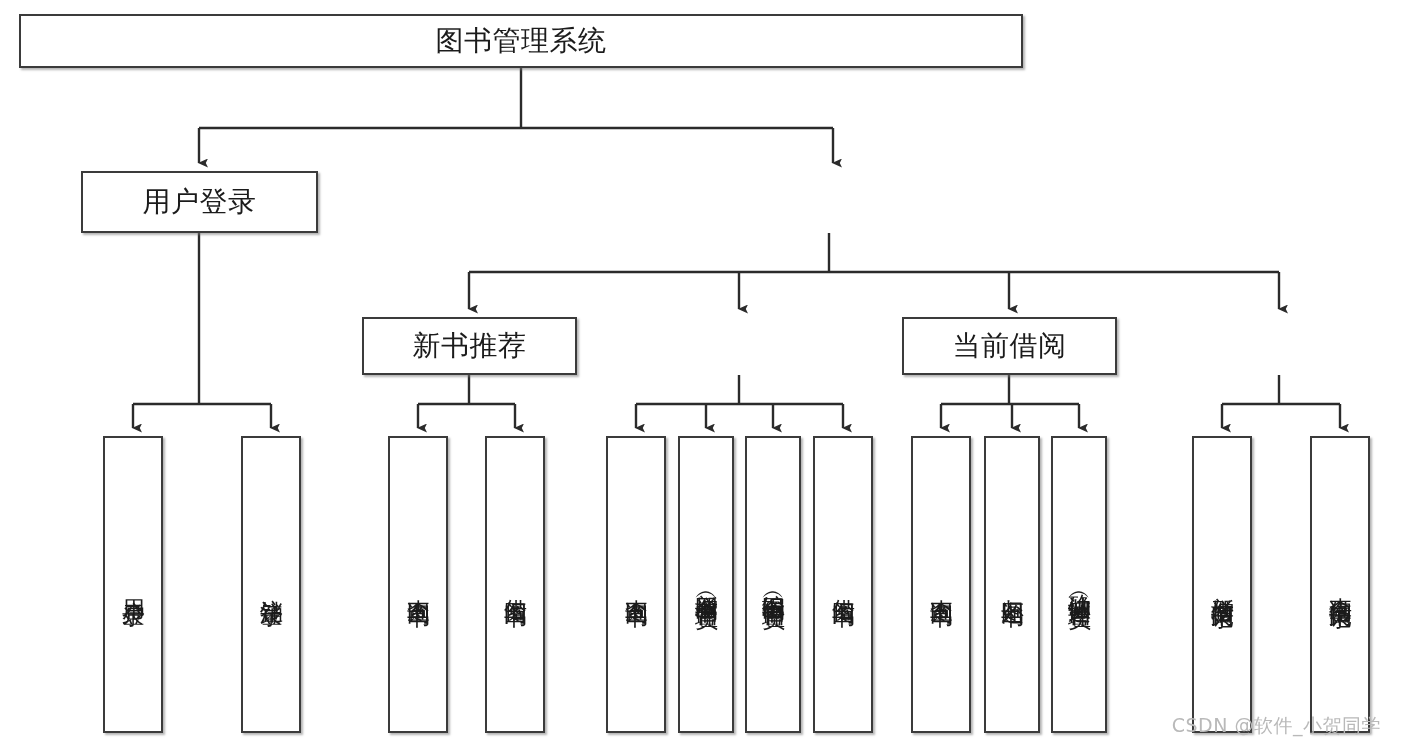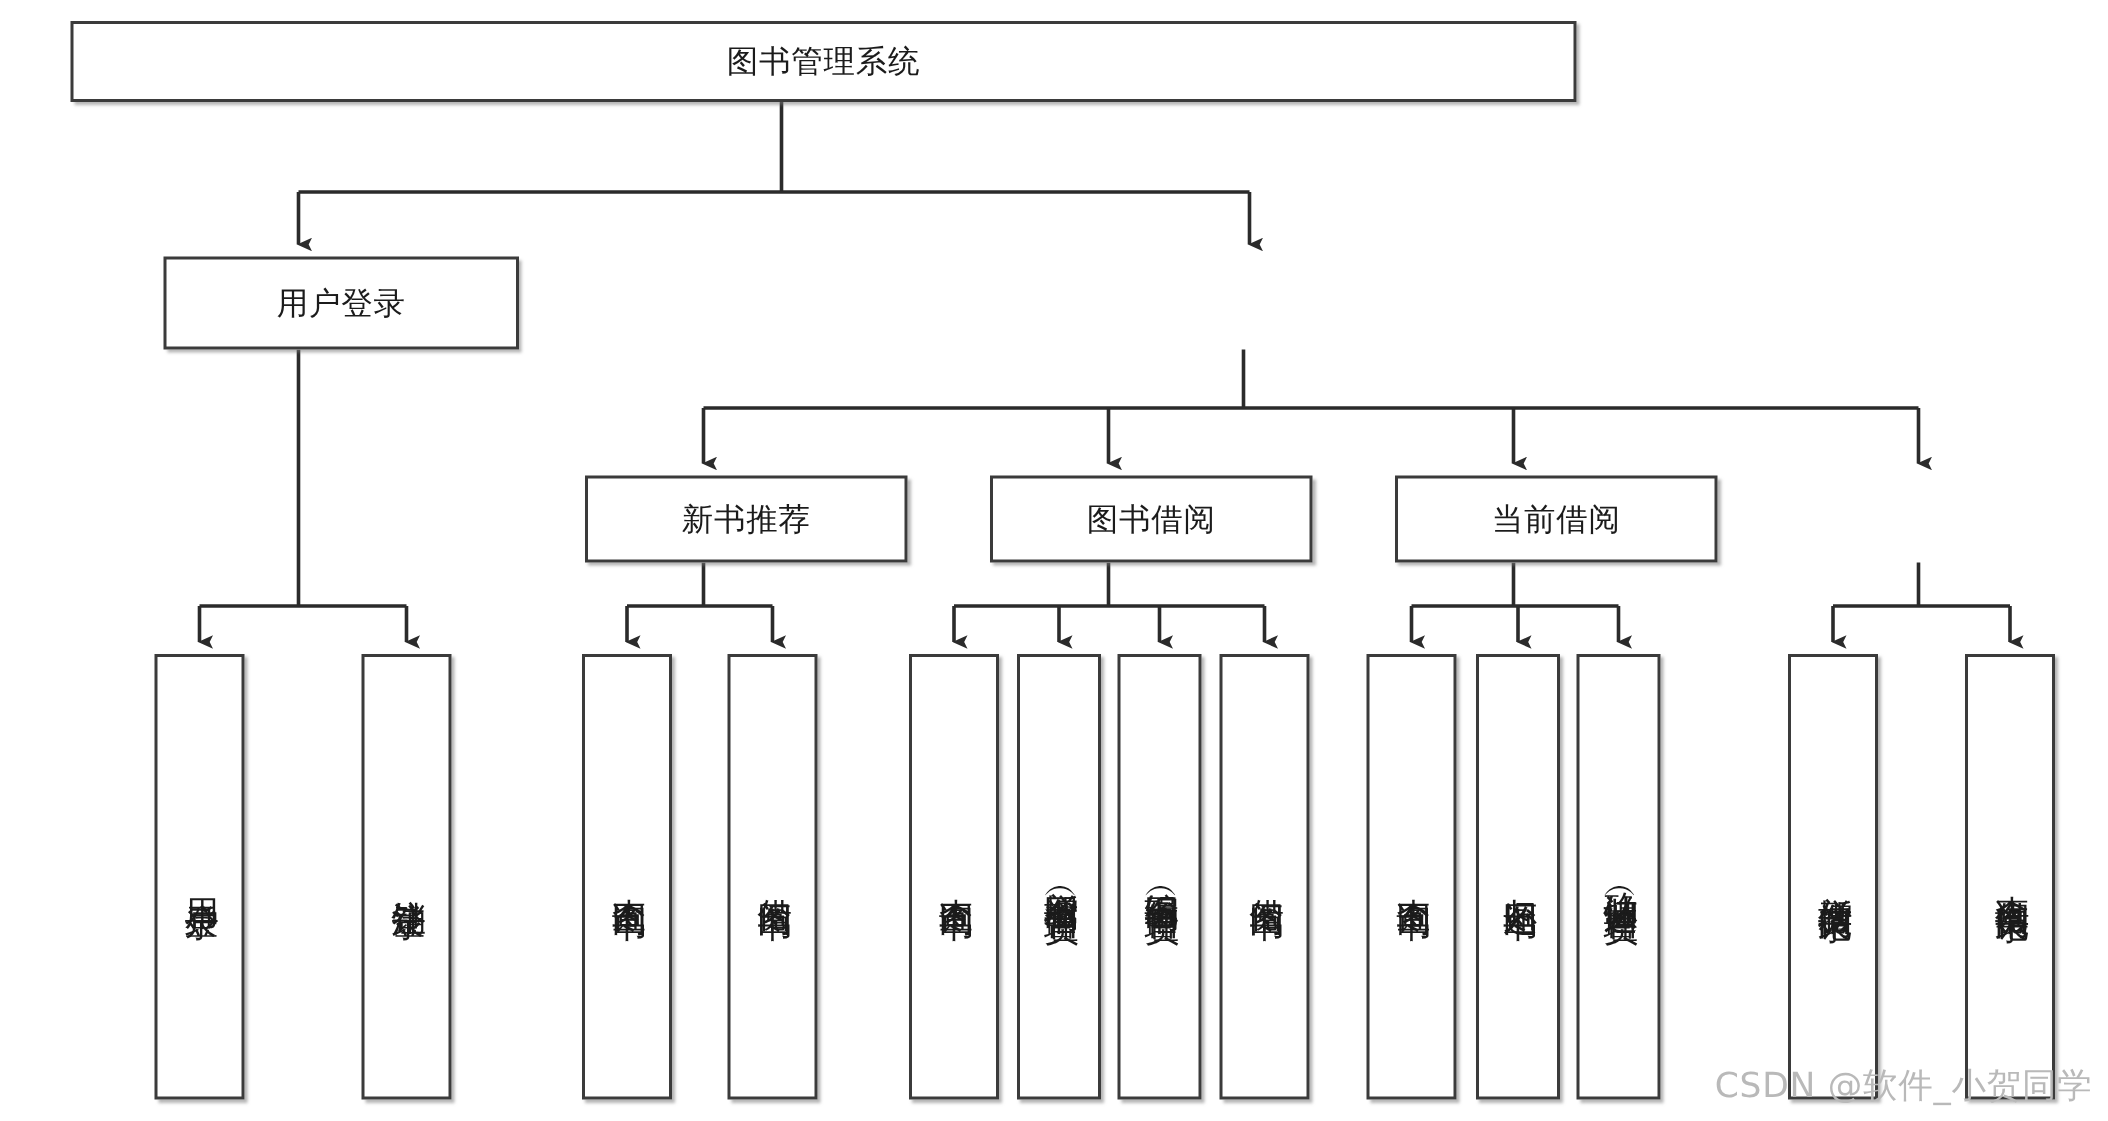--- a/index.html
+++ b/index.html
@@ -30,46 +30,45 @@
     box-sizing: border-box;
     background: #ffffff;
     border: 2px solid #3b3b3b;
     box-shadow: 2px 2px 2px rgba(120,120,120,0.55);
     display: flex;
     align-items: center;
     justify-content: center;
     color: #1b1b1b;
   }
   .node.horizontal {
-    font-size: 21px;
+    font-size: 28px;
     letter-spacing: 0.5px;
     line-height: 1.15;
-    margin-left: 28px;
   }
   .node.vertical {
     writing-mode: vertical-rl;
     text-orientation: upright;
     font-size: 23px;
     line-height: 1.3;
     letter-spacing: 2px;
     padding: 6px 0;
     align-items: center;
     justify-content: center;
   }
   .node.vertical .vlabel {
     writing-mode: vertical-rl;
     text-orientation: upright;
     display: block;
     text-align: center;
   }
   #watermark {
     position: absolute;
-    right: 10px;
+    right: 24px;
     bottom: 8px;
-    font-size: 23px;
+    font-size: 19px;
     color: #b9b9b9;
     white-space: nowrap;
     letter-spacing: 0.5px;
   }
 </style>
 </head>
 <body>
 
 <div id="canvas">
 
@@ -127,23 +126,20 @@
     <span>图书管理系统</span>
   </div>
 
   <div class="node horizontal" style="left:81px; top:171px; width:237px; height:62px;">
     <span>用户登录</span>
   </div>
 
   <div class="node horizontal" style="left:362px; top:317px; width:215px; height:58px;">
     <span>新书推荐</span>
   </div>
-  <div class="node horizontal" style="left:632px; top:317px; width:215px; height:58px;">
-    <span>图书借阅</span>
-  </div>
   <div class="node horizontal" style="left:902px; top:317px; width:215px; height:58px;">
     <span>当前借阅</span>
   </div>
 
   <div class="node vertical" style="left:103px; top:436px; width:60px; height:297px;">
     <span class="vlabel">用户登录</span>
   </div>
   <div class="node vertical" style="left:241px; top:436px; width:60px; height:297px;">
     <span class="vlabel">注销登录</span>
   </div>

